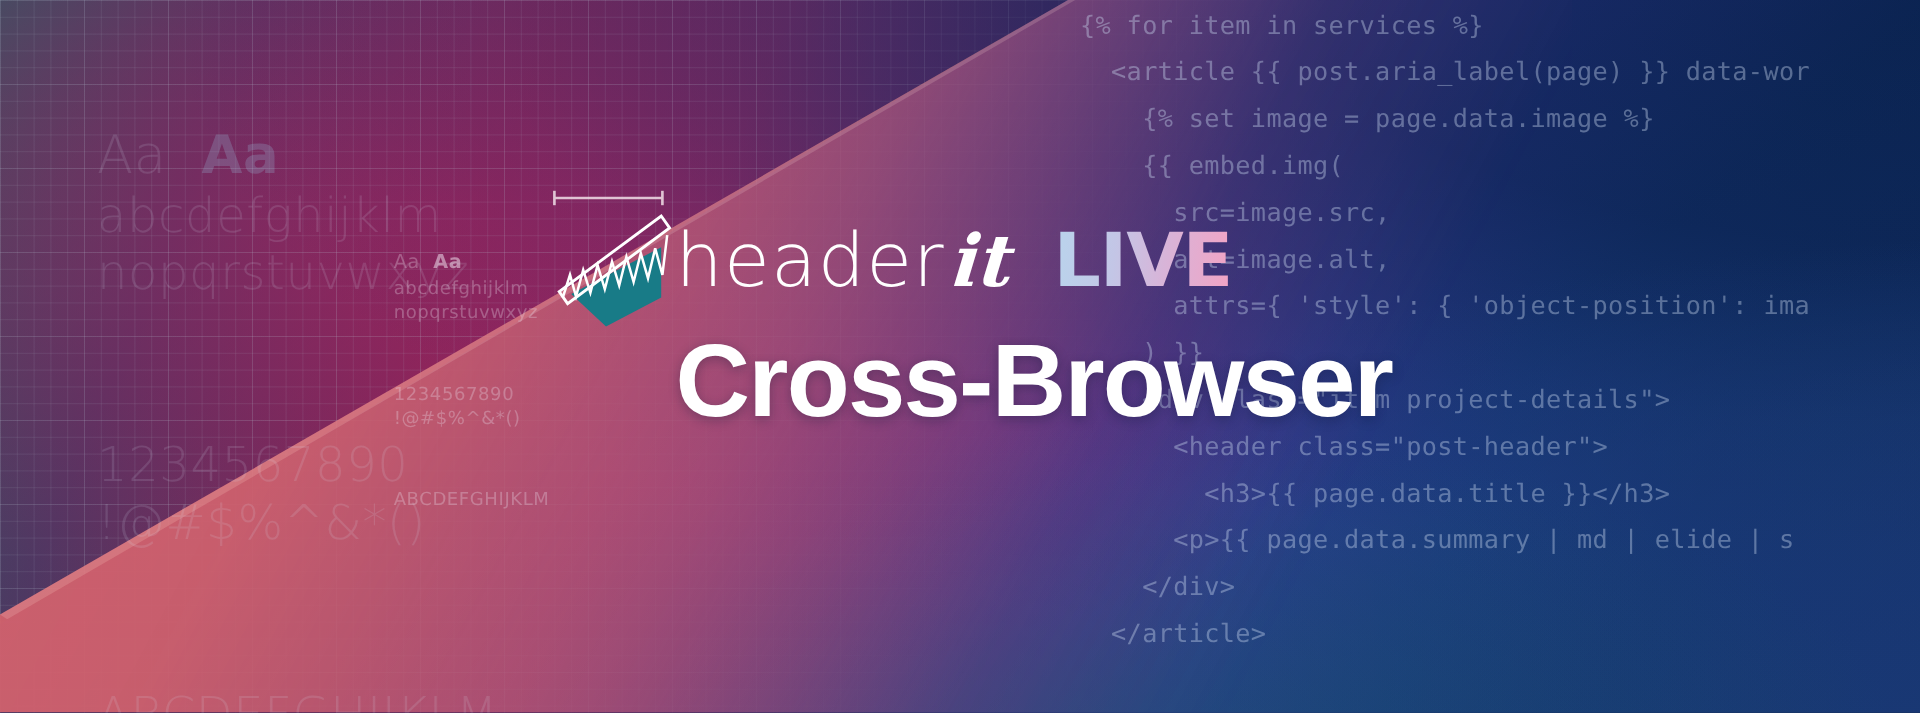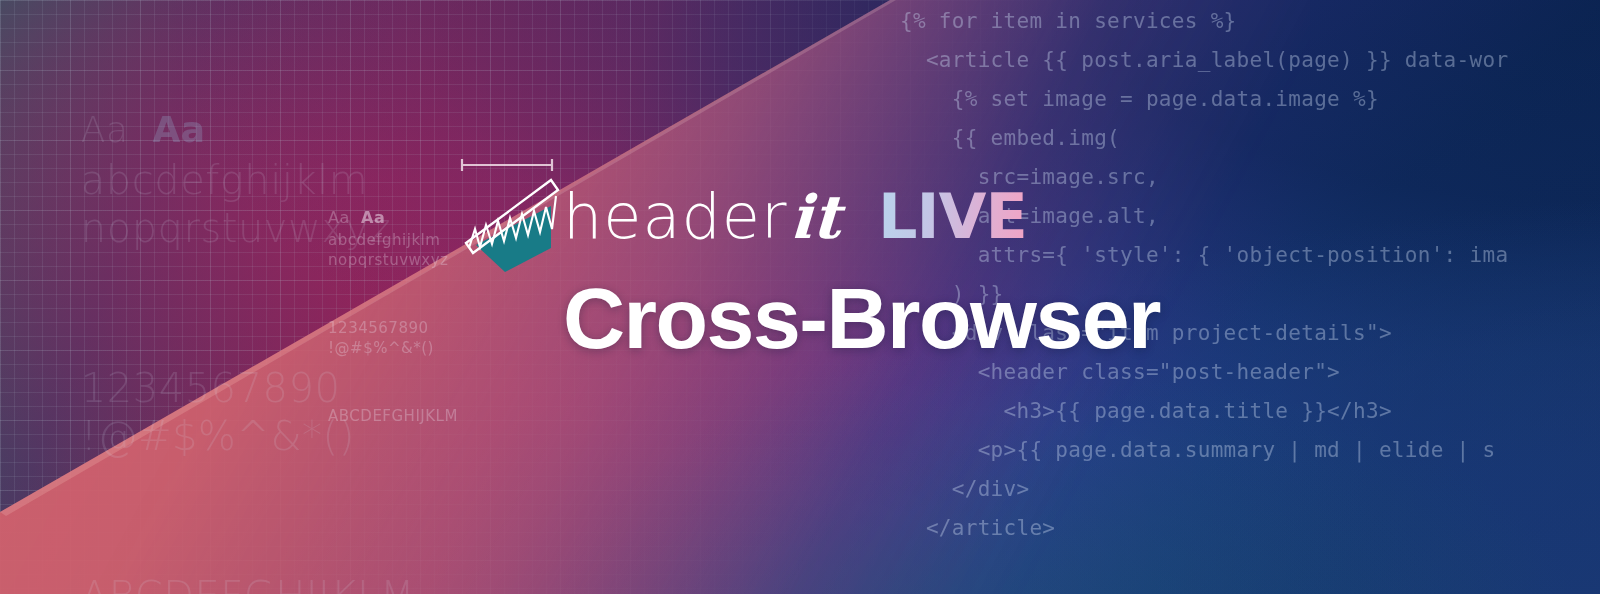--- a/index.html
+++ b/index.html
@@ -123,21 +123,21 @@
     white-space:pre;
     letter-spacing:0.5px;
     user-select:none;
   }
   #specimen-large {
     left:28px; top:56px;
     font-size:40px; line-height:48px;
     font-weight:300;
     color:rgba(220,232,245,0.135);
   }
-  #specimen-large .aa-row { font-size:36px; line-height:52px; }
+  #specimen-large .aa-row { font-size:44px; line-height:52px; }
   #specimen-large .aa-bold { font-weight:700; color:rgba(150,185,215,0.26); }
   #specimen-large .gap { display:block; height:16px; }
 
   #specimen-small {
     left:307px; top:186px;
     font-size:15px; line-height:20px;
     font-weight:400;
     color:rgba(235,225,240,0.30);
   }
   #specimen-small .aa-row { font-size:16px; line-height:24px; }

